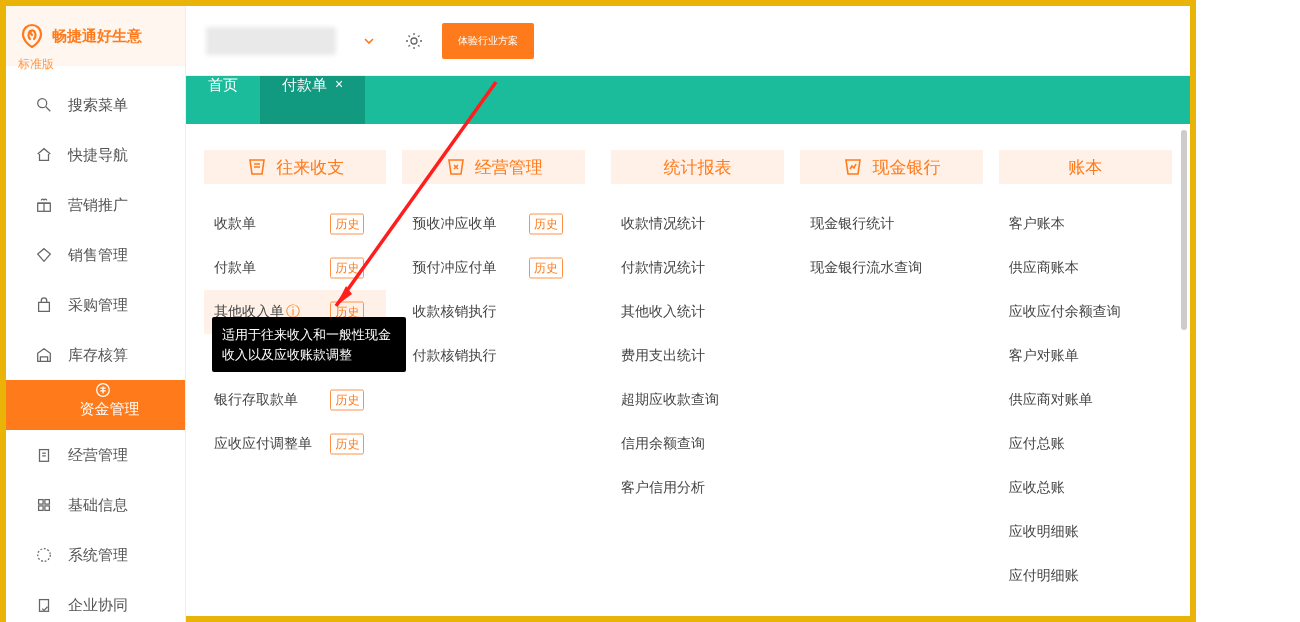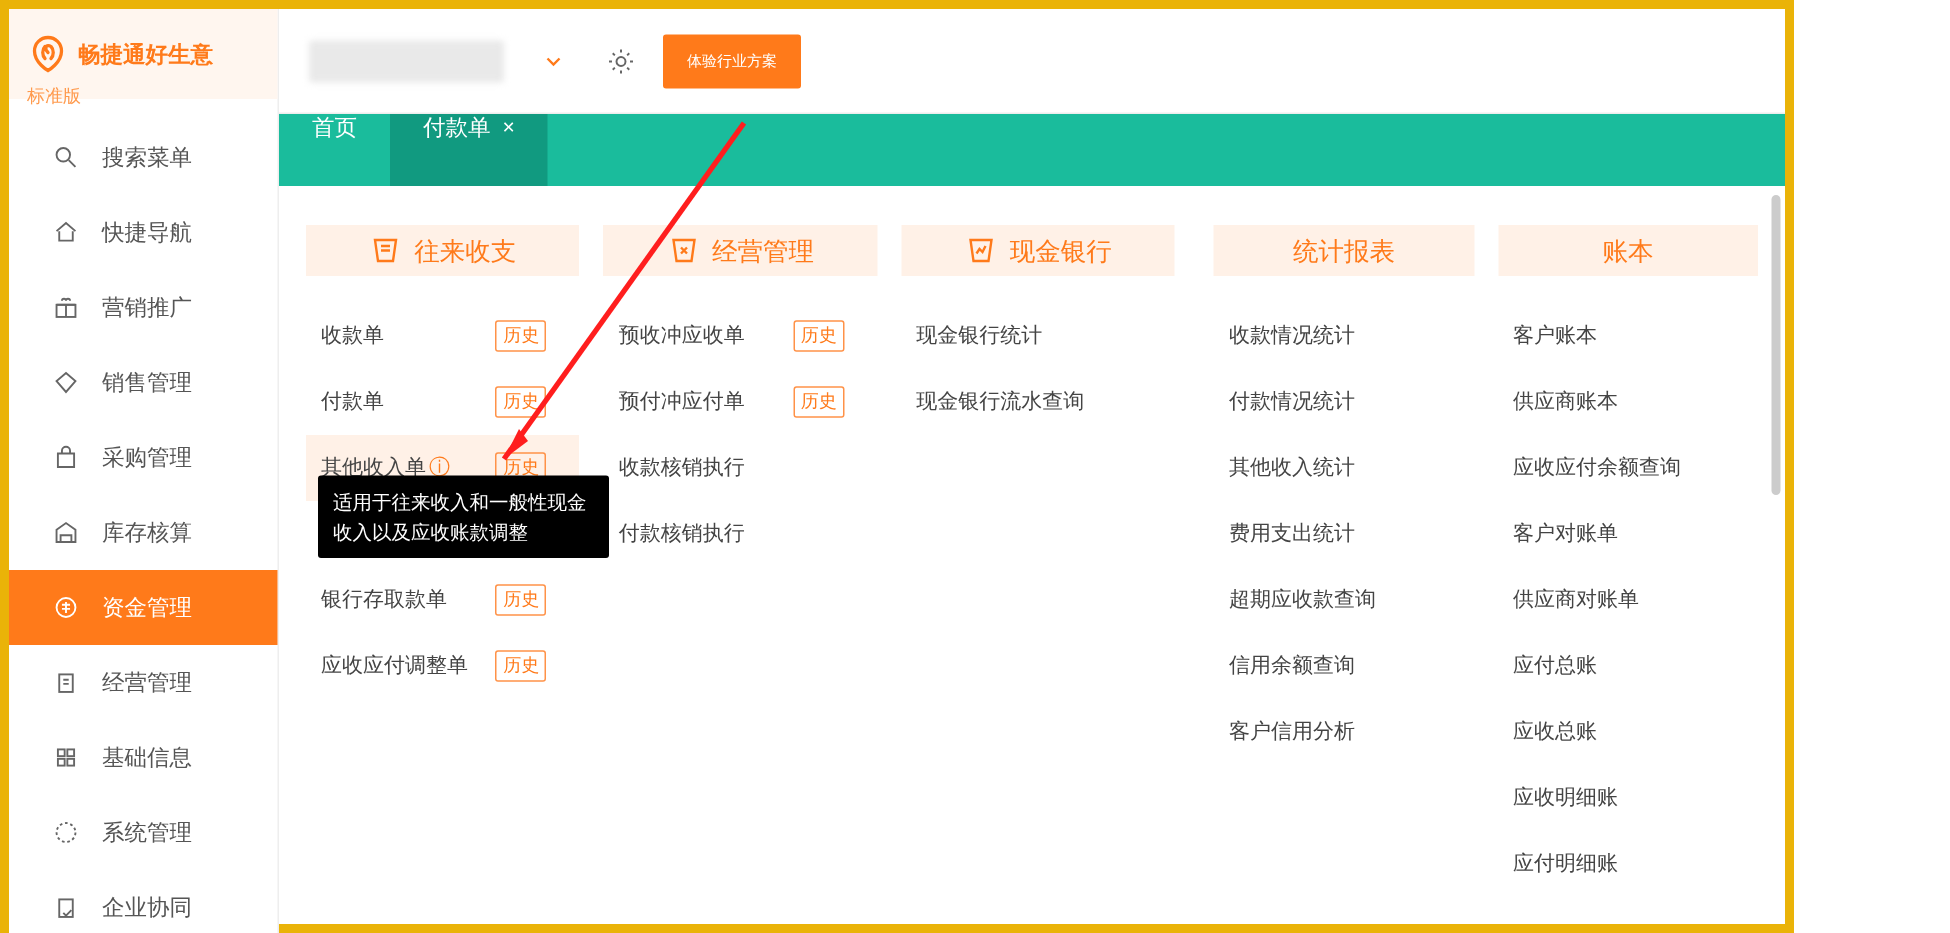--- a/index.html
+++ b/index.html
@@ -6,21 +6,21 @@
   html, body { margin:0; padding:0; font-family: "Microsoft YaHei", Arial, sans-serif; background:#fff; }
   .page { width:1196px; height:622px; position:relative; background:#fff; border:6px solid #eab308; }
   .sidebar { position:absolute; left:0; top:0; width:180px; height:620px; background:#fff; border-right:1px solid #eee; }
   .logo-area { height:60px; background:#fff6ef; display:flex; align-items:center; padding-left:12px; }
   .logo-icon { width:28px; height:28px; display:flex; align-items:center; justify-content:center; margin-right:6px; }
   .logo-text { color:#ff7a1a; font-weight:700; font-size:15px; }
   .edition-tag { position:absolute; left:12px; top:50px; color:#ff9a4d; font-size:12px; }
   .side-menu { margin-top:14px; }
   .side-item { height:50px; display:flex; align-items:center; padding-left:28px; color:#555; font-size:15px; cursor:pointer; }
   .side-item .ic { width:20px; height:20px; margin-right:14px; display:flex; align-items:center; justify-content:center; }
-  .side-item.active { background:#ff7a1a; color:#fff; }
+  .side-item.active { background:#ff7a1a; color:#fff;flex-direction:column; }
   .side-item.active svg * { stroke:#fff; }
   .topbar { position:absolute; left:180px; top:0; right:0; height:70px; background:#fff; border-bottom:1px solid #eee; display:flex; align-items:center; padding:0 16px; }
   .blurred { display:inline-block; width:130px; height:28px; background:#e9e9e9; filter:blur(2px); border-radius:2px; margin-left:4px; }
   .chev { margin:0 10px 0 26px; color:#ff7a1a; }
   .gear { margin:0 18px; color:#555; }
   .btn-orange { background:#ff7a1a; color:#fff; border:none; height:36px; padding:0 16px; font-size:10px; border-radius:2px; cursor:pointer; }
   .tabs { position:absolute; left:180px; top:70px; right:0; height:48px; background:#1abc9c; display:flex; }
   .tab { height:48px; display:flex; padding:0 22px; color:#fff; font-size:15px; cursor:pointer; }
   .tab.active { background:#119a80; }
   .tab .close { margin-left:8px; font-size:14px; }
@@ -243,66 +243,66 @@
               <span class="hist-badge">历史</span>
             </div>
             <div class="item-row">
               <span class="item-label">收款核销执行</span>
             </div>
             <div class="item-row">
               <span class="item-label">付款核销执行</span>
             </div>
           </div>
         </div>
+        <div class="col stats">
+          <div class="cat-header">
+            <span>统计报表</span>
+          </div>
+          <div class="items">
+            <div class="item-row">
+              <span class="item-label">收款情况统计</span>
+            </div>
+            <div class="item-row">
+              <span class="item-label">付款情况统计</span>
+            </div>
+            <div class="item-row">
+              <span class="item-label">其他收入统计</span>
+            </div>
+            <div class="item-row">
+              <span class="item-label">费用支出统计</span>
+            </div>
+            <div class="item-row">
+              <span class="item-label">超期应收款查询</span>
+            </div>
+            <div class="item-row">
+              <span class="item-label">信用余额查询</span>
+            </div>
+            <div class="item-row">
+              <span class="item-label">客户信用分析</span>
+            </div>
+          </div>
+        </div>
         <div class="col">
           <div class="cat-header">
             <span class="cat-ic">
               <svg width="22" height="22" viewBox="0 0 22 22" fill="none" stroke="#ff7a1a" stroke-width="1.6">
                 <path d="M4 4h14l-2 14H6z M8 13l2-3 2 2 2-4"></path>
               </svg>
             </span>
             <span>现金银行</span>
           </div>
           <div class="items">
             <div class="item-row">
               <span class="item-label">现金银行统计</span>
             </div>
             <div class="item-row">
               <span class="item-label">现金银行流水查询</span>
             </div>
           </div>
         </div>
-        <div class="col stats">
-          <div class="cat-header">
-            <span>统计报表</span>
-          </div>
-          <div class="items">
-            <div class="item-row">
-              <span class="item-label">收款情况统计</span>
-            </div>
-            <div class="item-row">
-              <span class="item-label">付款情况统计</span>
-            </div>
-            <div class="item-row">
-              <span class="item-label">其他收入统计</span>
-            </div>
-            <div class="item-row">
-              <span class="item-label">费用支出统计</span>
-            </div>
-            <div class="item-row">
-              <span class="item-label">超期应收款查询</span>
-            </div>
-            <div class="item-row">
-              <span class="item-label">信用余额查询</span>
-            </div>
-            <div class="item-row">
-              <span class="item-label">客户信用分析</span>
-            </div>
-          </div>
-        </div>
         <div class="col ledger">
           <div class="cat-header">
             <span>账本</span>
           </div>
           <div class="items">
             <div class="item-row">
               <span class="item-label">客户账本</span>
             </div>
             <div class="item-row">
               <span class="item-label">供应商账本</span>

